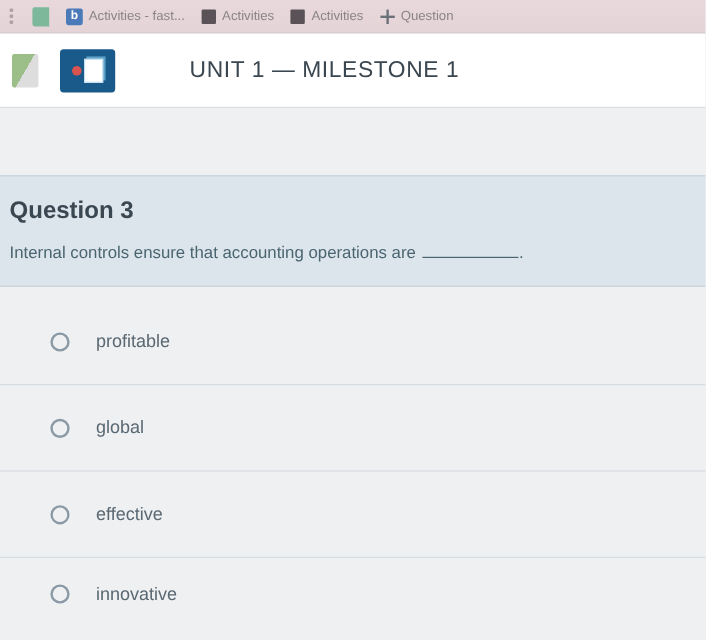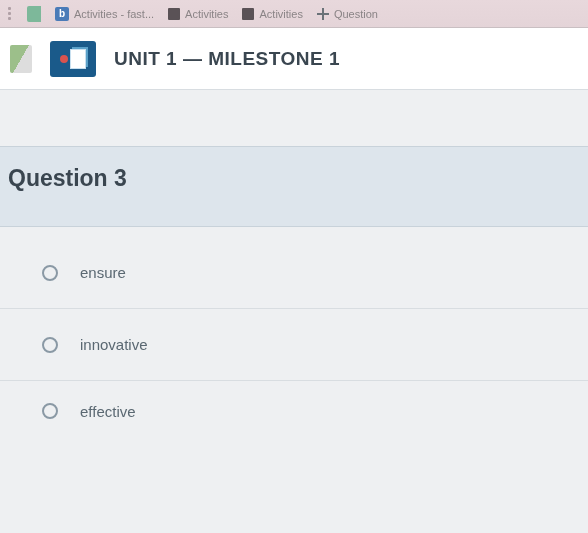--- a/index.html
+++ b/index.html
@@ -59,35 +59,36 @@
       display: flex; align-items: center; justify-content: center;
       gap: 2px;
     }
     .unit-badge .pin { width:8px; height:8px; background:#d9534f; border-radius:50%;}
     .unit-badge .pages {
       width:16px; height:20px; background:#fff; border:1px solid #c8e0f0;
       box-shadow: 2px -2px 0 #5aa0c8;
     }
     .unit-title {
       font-size: 19px;
-      font-weight: 700;
+      font-weight: 400;
       color: #3a4650;
       letter-spacing: 0.5px;
+      margin-left: 44px;
     }
 
     .spacer { height: 56px; background: #eef0f2; }
 
     .question-header {
       background: #dde5ec;
       border-top: 1px solid #c8d2da;
       border-bottom: 1px solid #c8d2da;
       padding: 18px 14px 20px 8px;
     }
     .question-number {
-      font-size: 23px;
+      font-size: 20px;
       font-weight: 600;
       color: #3a4650;
       margin-bottom: 14px;
     }
     .question-prompt {
       font-size: 14px;
       color: #4a6570;
     }
     .blank-line {
       display: inline-block;
@@ -153,28 +154,35 @@
     <span class="pin"></span>
     <span class="pages"></span>
   </div>
   <div class="unit-title">UNIT 1 — MILESTONE 1</div>
 </div>
 
 <div class="spacer"></div>
 
 <div class="question-header">
   <div class="question-number">Question 3</div>
+  <div class="question-prompt">
+    <span>Internal controls ensure that accounting operations are </span><span class="blank-line"></span>.
+  </div>
 </div>
 
 <div class="options">
   <div class="option-row">
     <span class="radio-circle"></span>
-    <span class="option-label">ensure</span>
+    <span class="option-label">profitable</span>
+  </div>
+  <div class="option-row">
+    <span class="radio-circle"></span>
+    <span class="option-label">global</span>
+  </div>
+  <div class="option-row">
+    <span class="radio-circle"></span>
+    <span class="option-label">effective</span>
   </div>
   <div class="option-row">
     <span class="radio-circle"></span>
     <span class="option-label">innovative</span>
   </div>
-  <div class="option-row">
-    <span class="radio-circle"></span>
-    <span class="option-label">effective</span>
-  </div>
 </div>
 
 </body></html>

